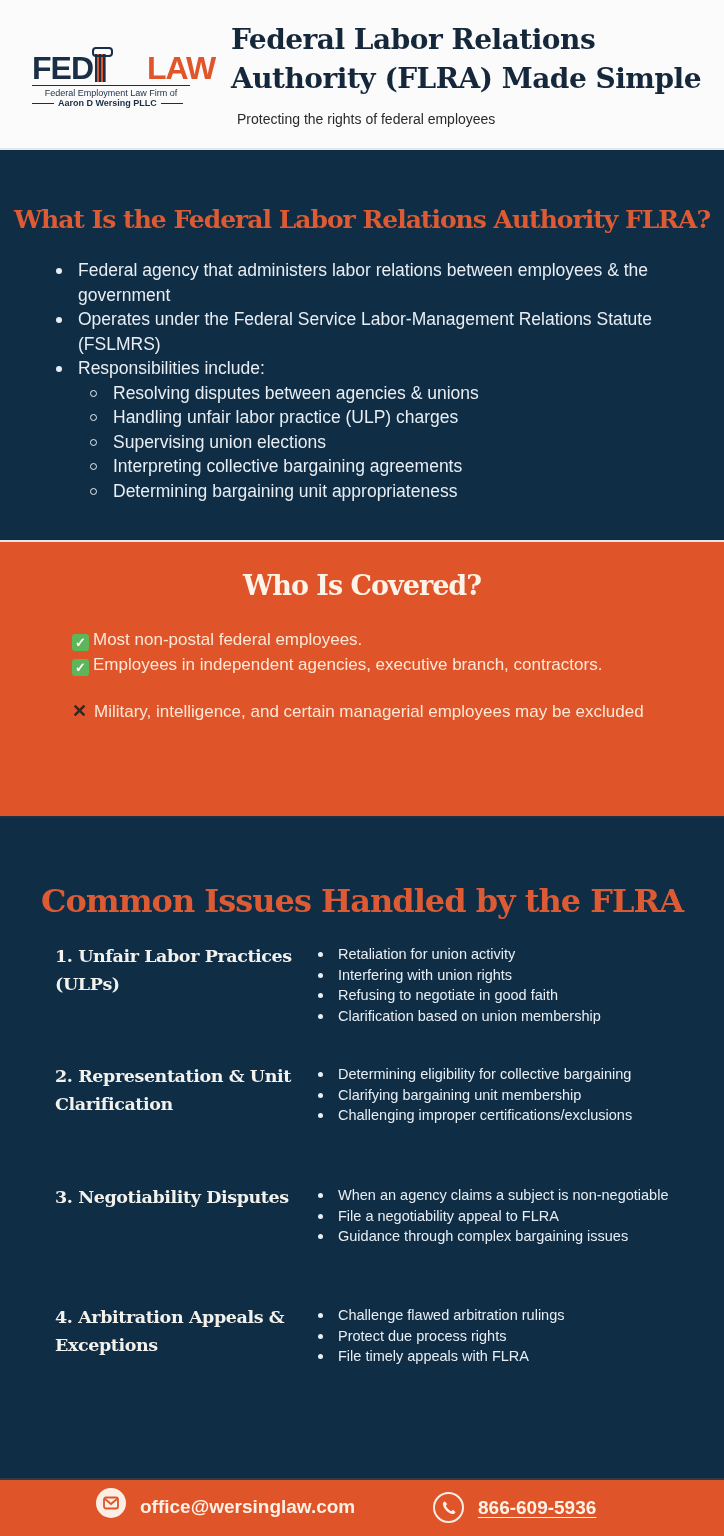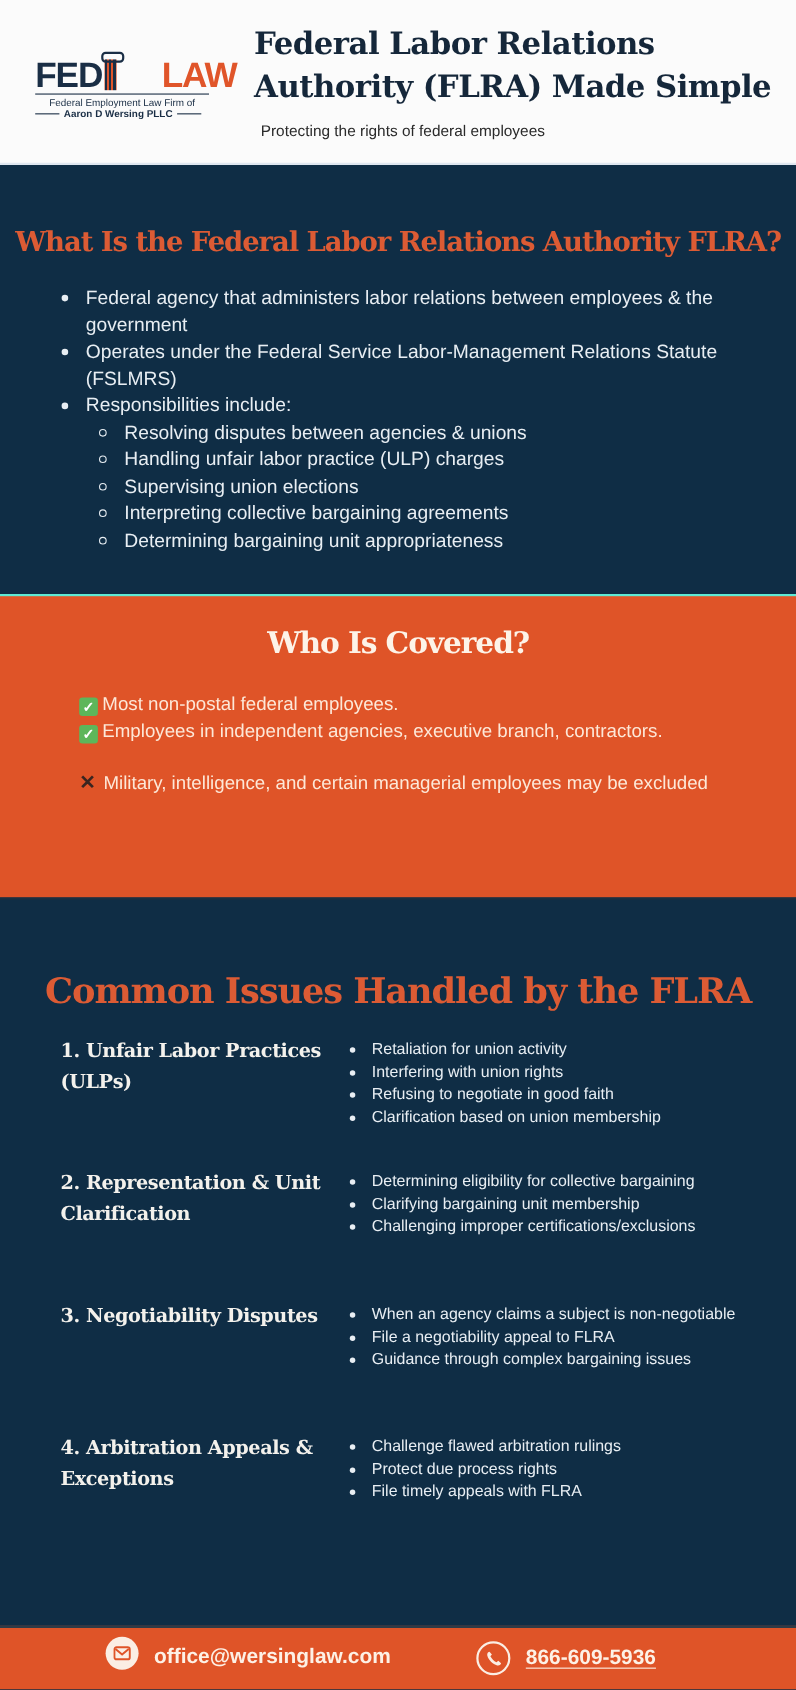--- a/index.html
+++ b/index.html
@@ -33,21 +33,21 @@
   .sec1-title { position: absolute; left: 0; top: 55px; width: 724px; text-align: center; font-family: "DejaVu Serif", serif; font-weight: bold;
     font-size: 25px; letter-spacing: -1px; color: #dc5b34; white-space: nowrap; }
   .sec1-list { position: absolute; left: 54px; top: 108px; width: 640px; color: #e8eef3; font-size: 17.5px; line-height: 24.5px; list-style: none; }
   .sec1-list li { position: relative; padding-left: 24px; }
   .sec1-list li .dot { position: absolute; left: 2px; top: 10px; width: 6px; height: 6px; border-radius: 50%; background: #e8eef3; }
   .sub-list { list-style: none; margin-left: 10px; }
   .sub-list li { padding-left: 25px; position: relative; }
   .sub-list li .ring { position: absolute; left: 2px; top: 9px; width: 7px; height: 7px; border-radius: 50%; border: 1.5px solid #e8eef3; background: transparent; }
 
   
-  .sec2 { position: absolute; left: 0; top: 540px; width: 724px; height: 276px; background: #df5428; border-top: 2px solid #5eead4; }
+  .sec2 { position: absolute; left: 0; top: 540px; width: 724px; height: 276px; background: #df5428; border-top: 2px solid #e5e5e5; }
   .sec2-title { position: absolute; left: 0; top: 28px; width: 724px; text-align: center; font-family: "DejaVu Serif", serif; font-weight: bold;
     font-size: 27px; letter-spacing: -1px; color: #fdf3e8; }
   .sec2-body { position: absolute; left: 72px; top: 86px; width: 600px; color: #fde8d8; font-size: 17px; line-height: 24.5px; }
   .cov-line { display: block; }
   .chk { display: inline-block; width: 17px; height: 17px; background: #5db65a; border-radius: 3px; color: #fff; font-size: 13px; line-height: 17px;
     text-align: center; font-weight: bold; vertical-align: -2px; margin-right: 4px; }
   .xmark { display: inline-block; width: 18px; color: #3a2520; font-weight: bold; font-size: 18px; margin-right: 4px; }
   .gap { height: 22px; }
 
   

